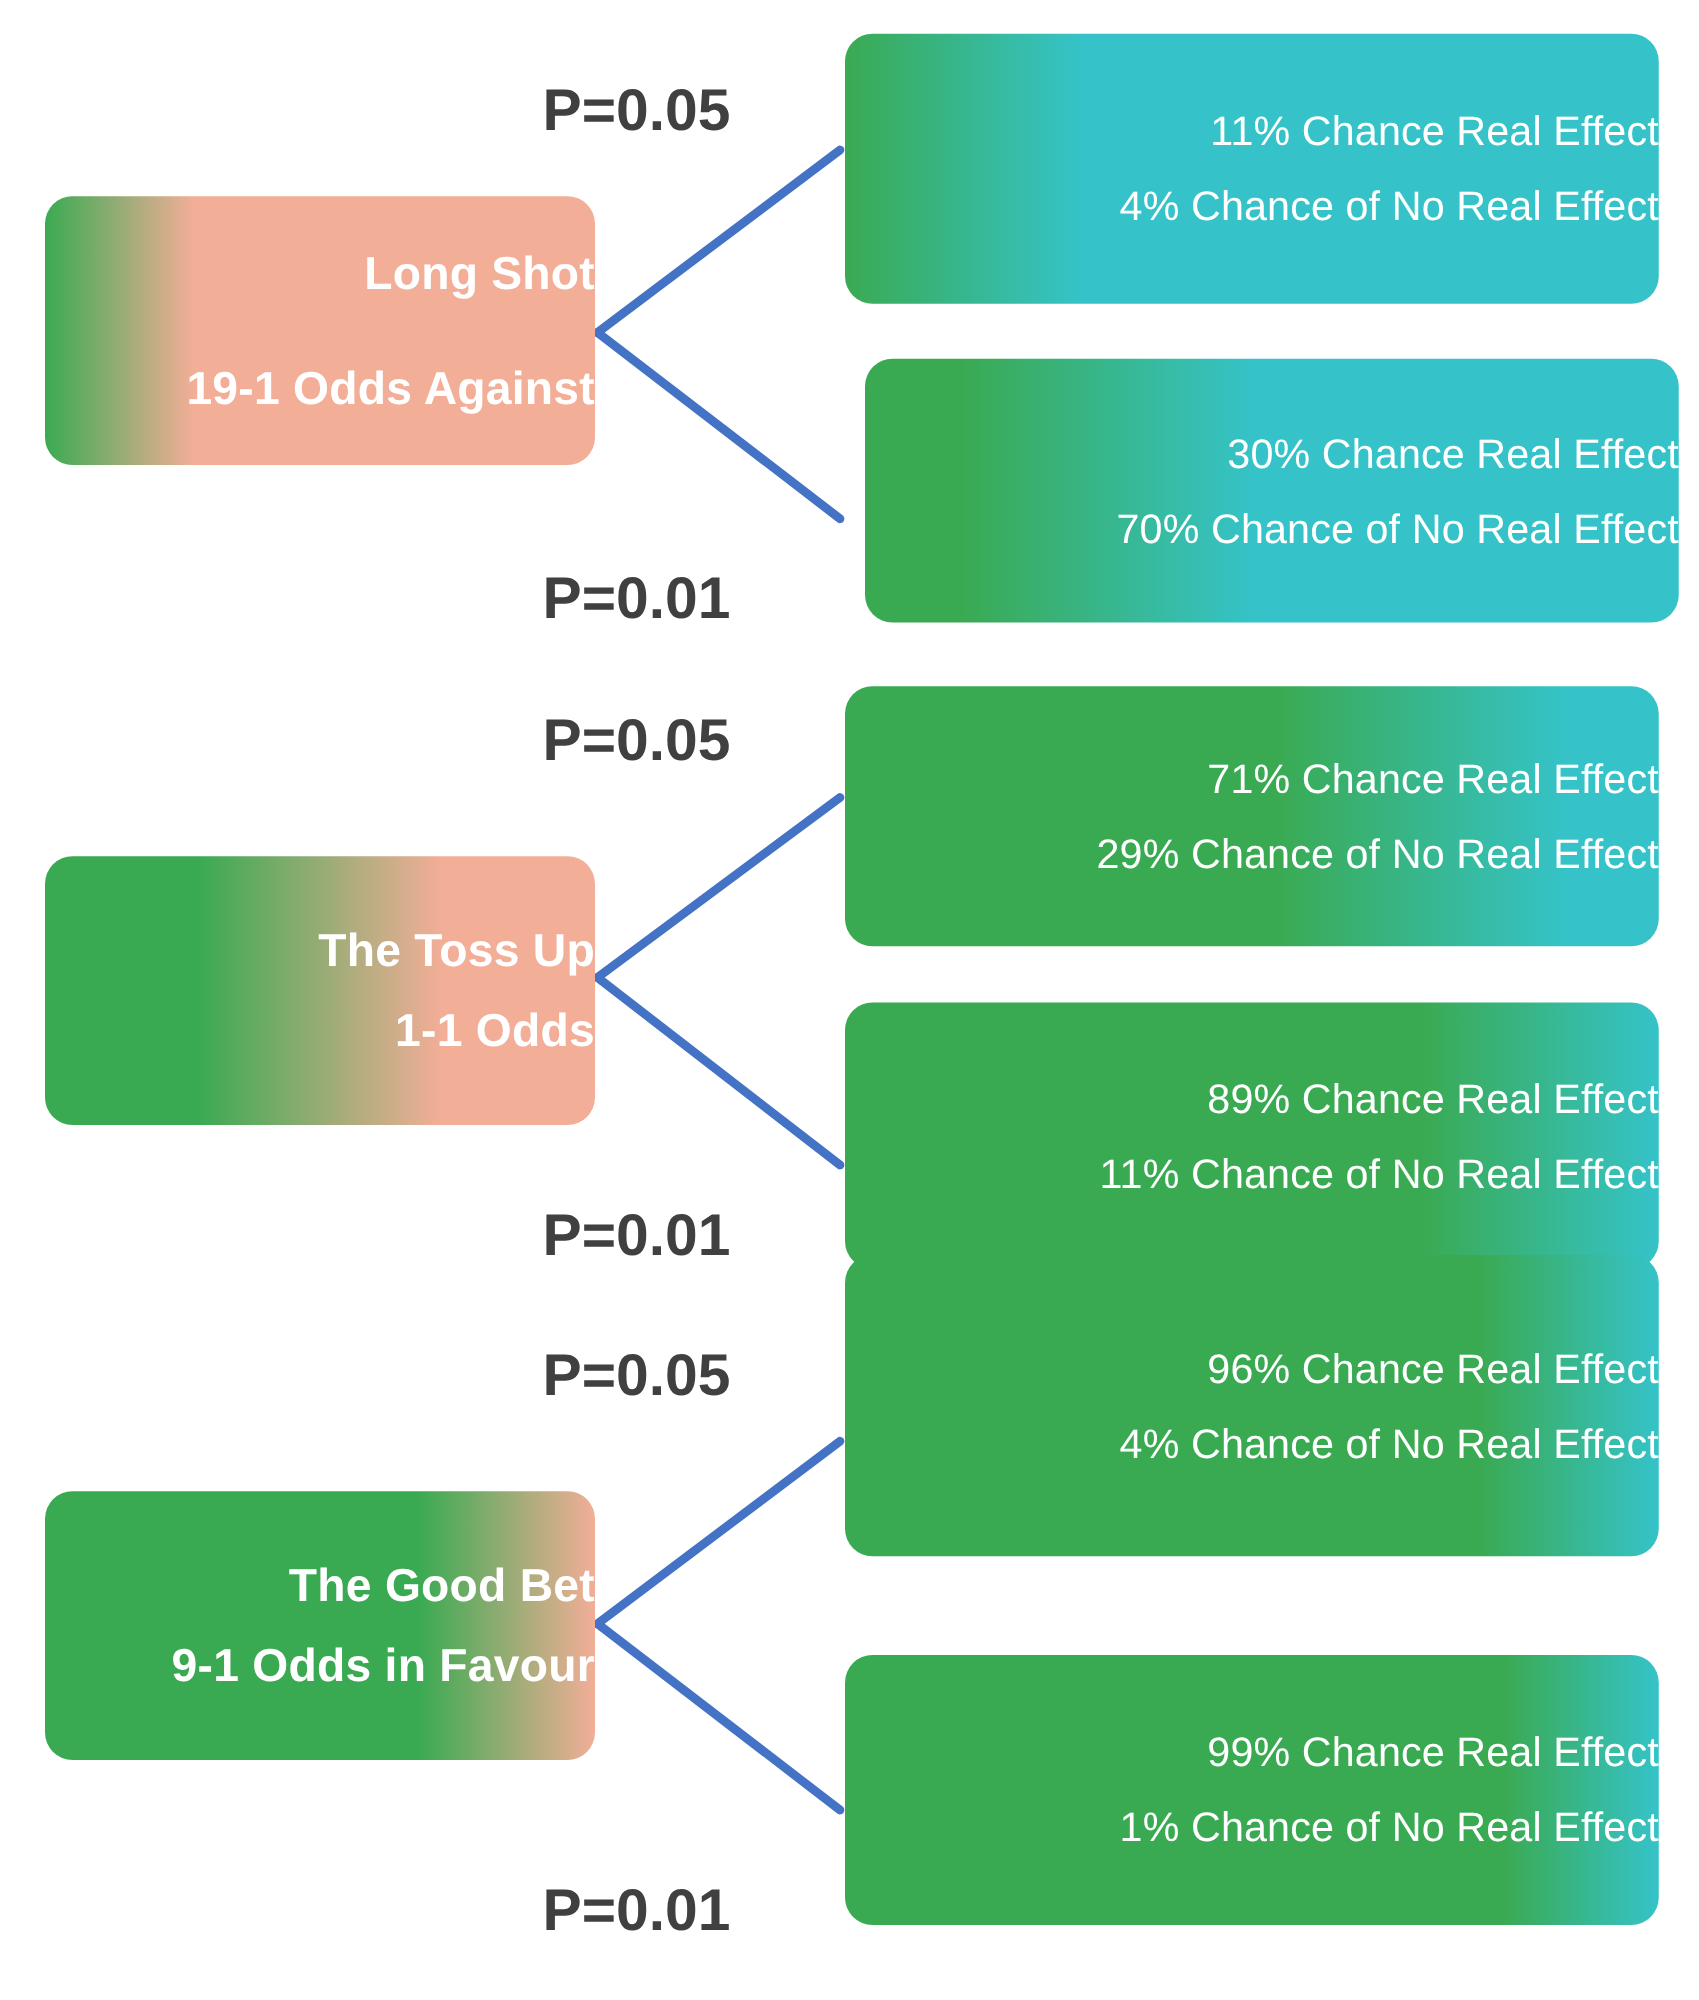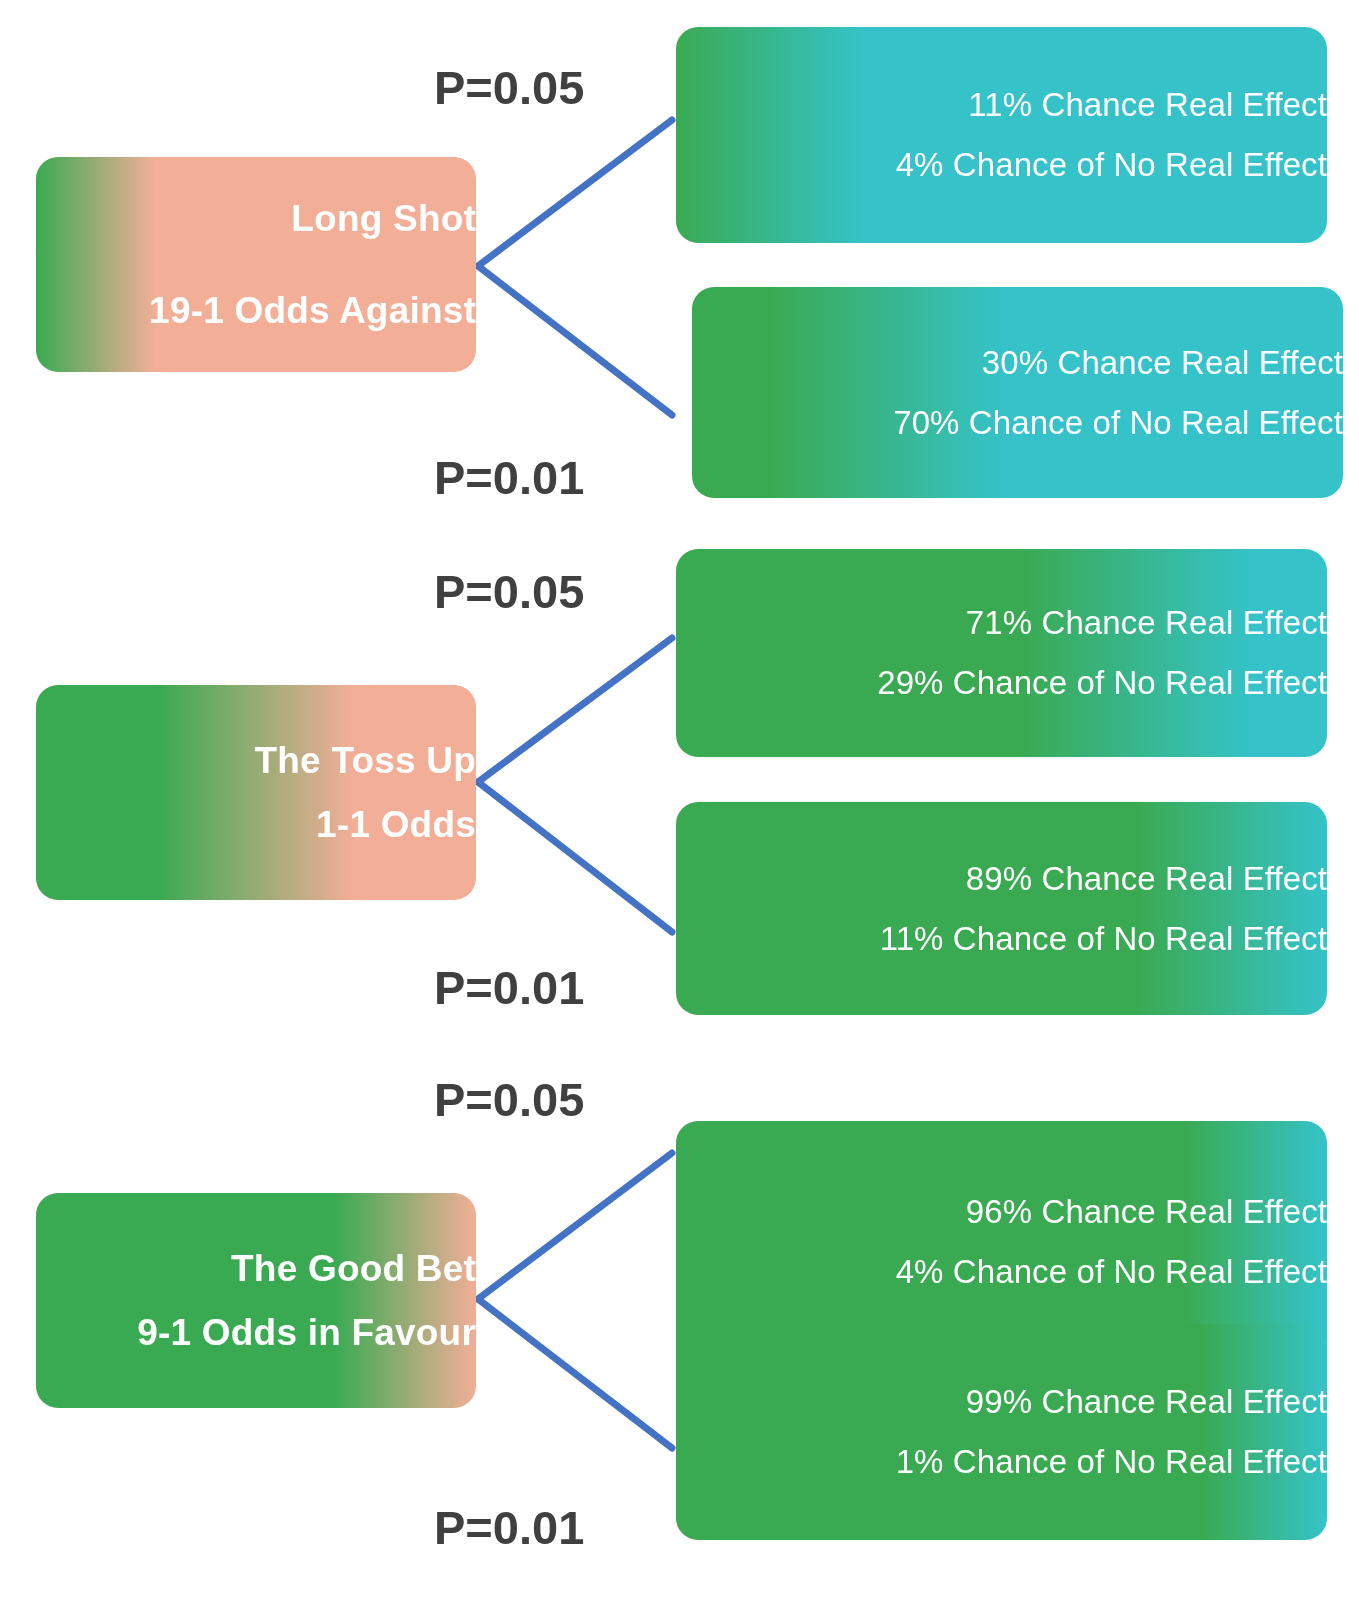--- a/index.html
+++ b/index.html
@@ -128,21 +128,21 @@
 
   <div class="plabel" style="left:434px; top:960px;">P=0.01</div>
 
   <div class="node outcome-node" id="outcome-node-1-1" style="top: 802px; height: 213px; background: linear-gradient(to right, rgb(58, 170, 82) 0%, rgb(58, 170, 82) 71%, rgb(53, 195, 201) 100%, rgb(53, 195, 201) 100%);">
     <span class="line1">89% Chance Real Effect</span>
     <span class="line2">11% Chance of No Real Effect</span>
   </div>
 
   <div class="plabel" style="left:434px; top:1072px;">P=0.05</div>
 
-  <div class="node outcome-node" id="outcome-node-2-0" style="top: 1121px; height: 241px; background: linear-gradient(to right, rgb(58, 170, 82) 0%, rgb(58, 170, 82) 78%, rgb(53, 195, 201) 100%, rgb(53, 195, 201) 100%);">
+  <div class="node outcome-node" id="outcome-node-2-0" style="top: 1004px; height: 241px; background: linear-gradient(to right, rgb(58, 170, 82) 0%, rgb(58, 170, 82) 78%, rgb(53, 195, 201) 100%, rgb(53, 195, 201) 100%);">
     <span class="line1">96% Chance Real Effect</span>
     <span class="line2">4% Chance of No Real Effect</span>
   </div>
 
   <div class="node odds-node" id="odds-node-2" style="top: 1193px; background: linear-gradient(to right, rgb(58, 170, 82) 0%, rgb(58, 170, 82) 68%, rgb(242, 174, 151) 100%, rgb(242, 174, 151) 100%);">
     <span class="line1">The Good Bet</span>
     <span class="line2">9-1 Odds in Favour</span>
   </div>
 
   <div class="plabel" style="left:434px; top:1500px;">P=0.01</div>

